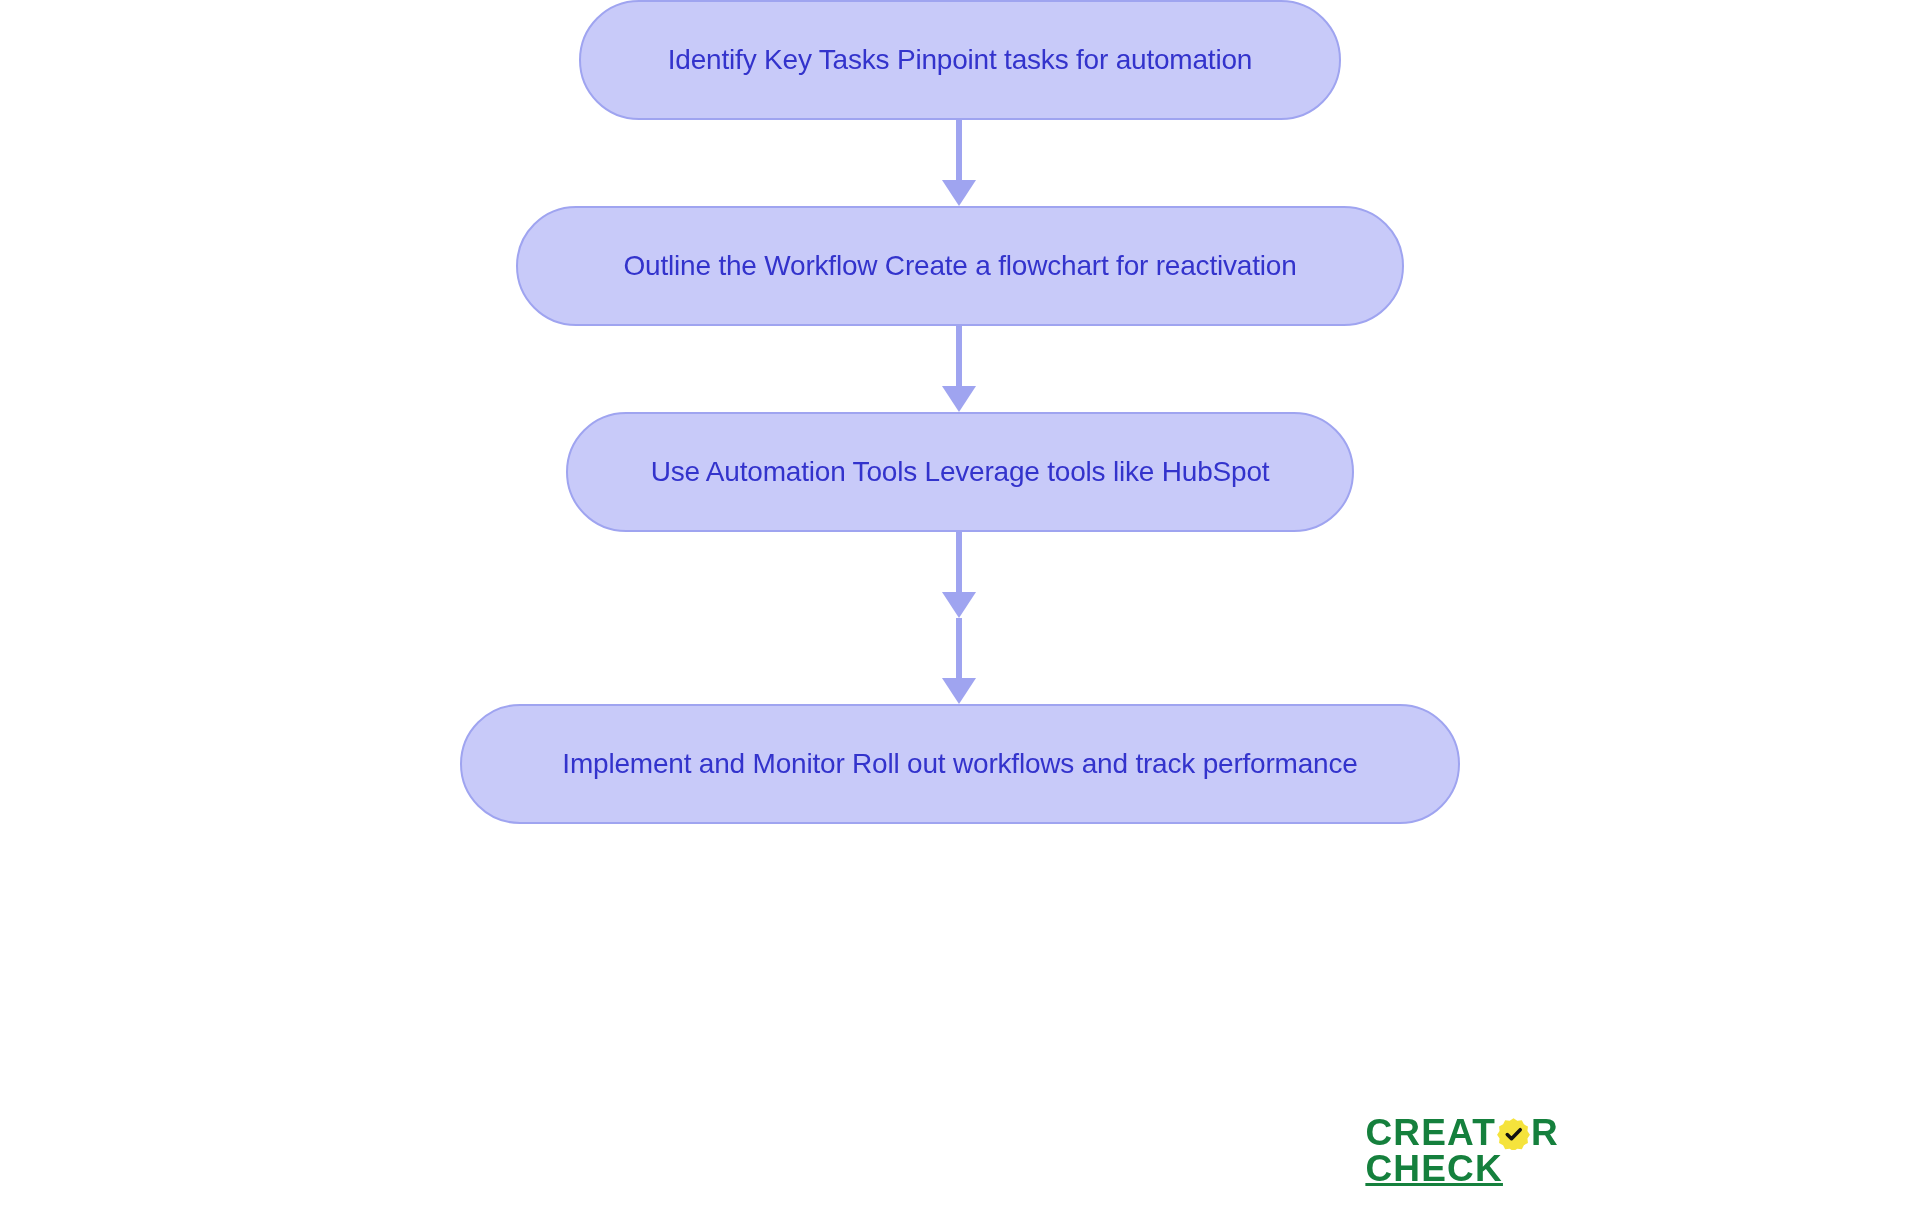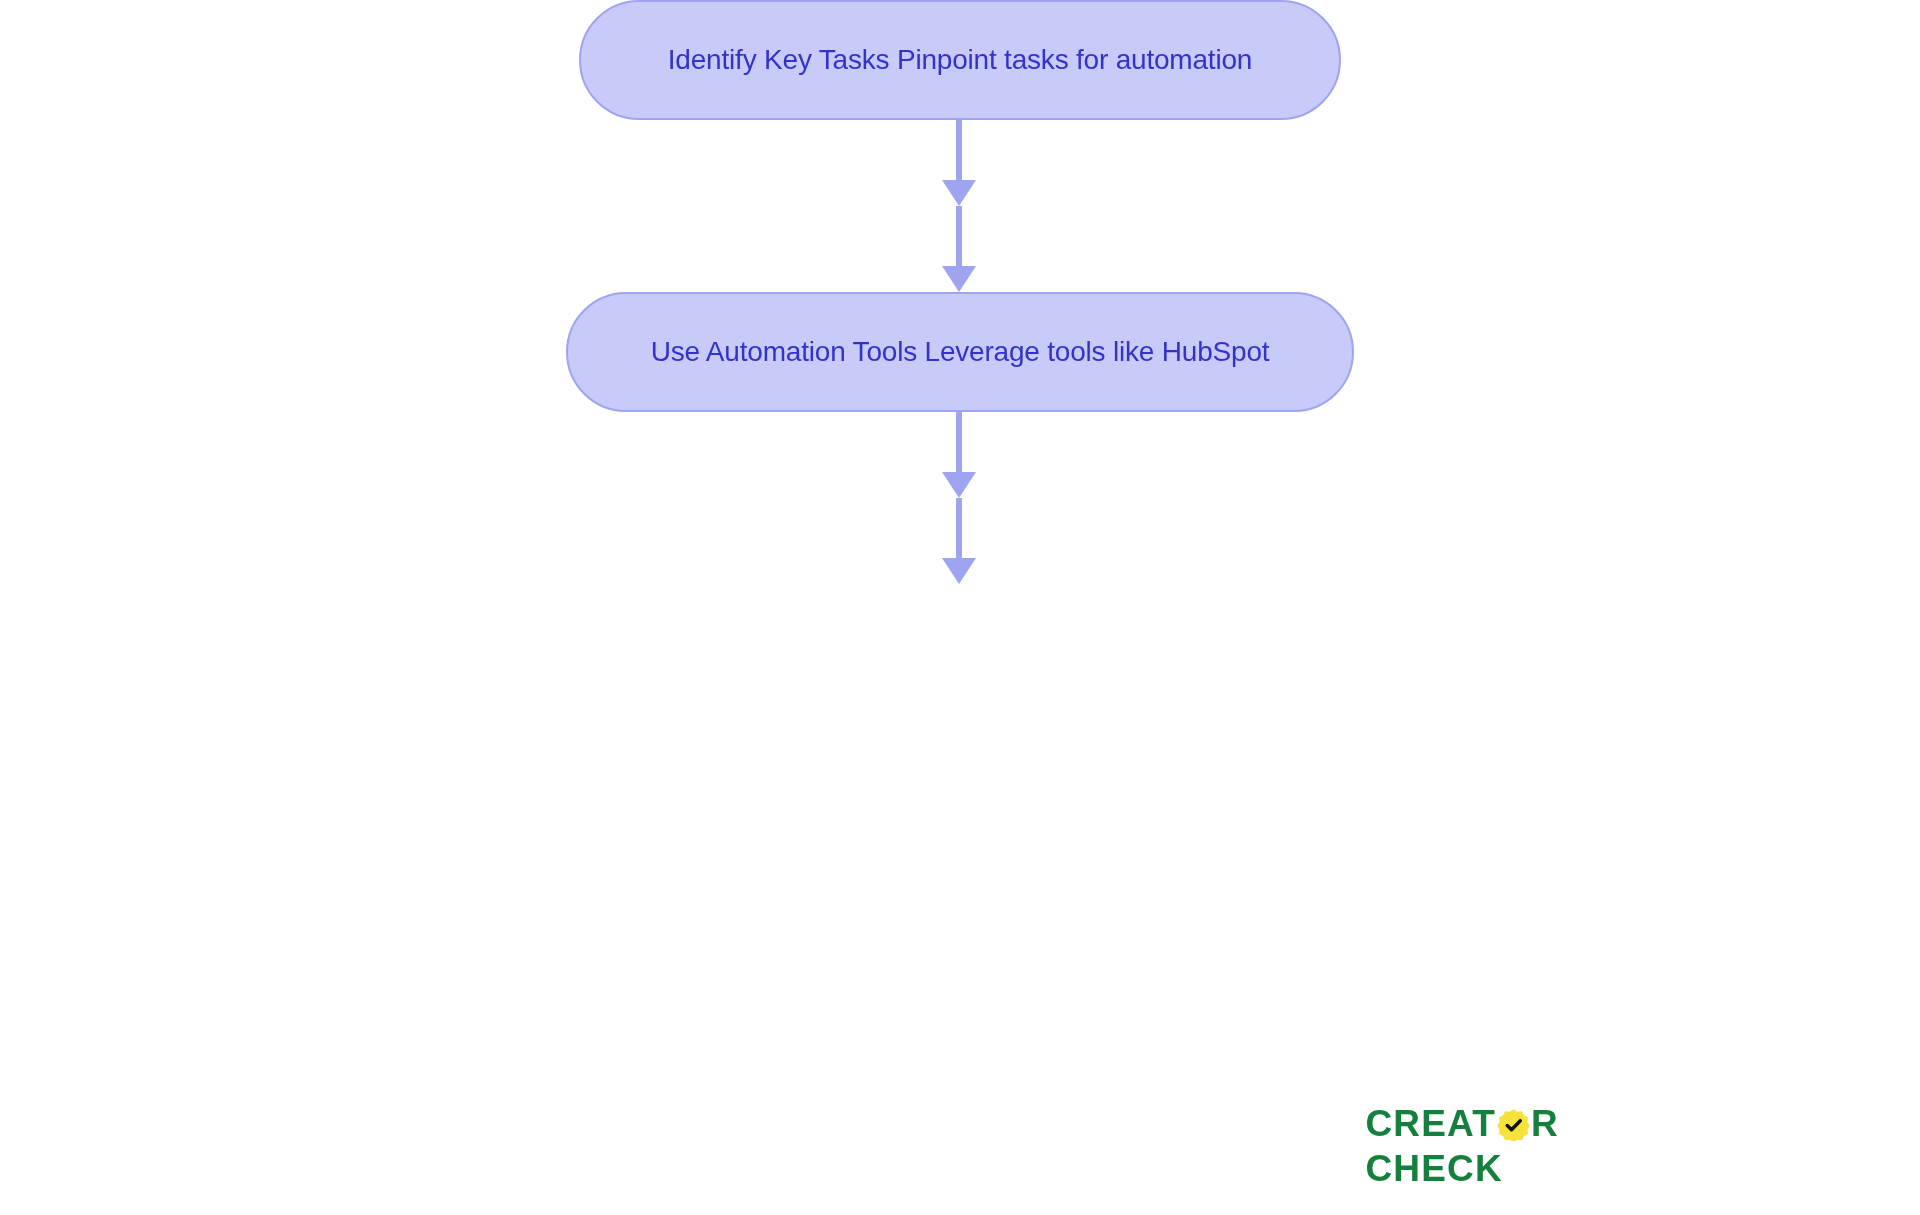--- a/index.html
+++ b/index.html
@@ -120,21 +120,22 @@
   .logo-line {
     display: flex;
     align-items: center;
     font-family: "Liberation Sans", sans-serif;
     font-weight: bold;
     font-size: 37px;
     letter-spacing: 1.2px;
     color: #15803d;
   }
   .logo-line.second {
-    margin-top: 9px;
+    margin-top: 0;
+    text-decoration: underline;
   }
   .badge-o {
     display: inline-flex;
     align-items: center;
     justify-content: center;
     width: 33px;
     height: 33px;
     margin: 0 1px;
     position: relative;
     top: 1px;
@@ -154,20 +155,25 @@
       </div>
     </div>
 
     <div class="connector">
       <div class="connector-inner">
         <div class="shaft"></div>
         <div class="head"></div>
       </div>
     </div>
 
+    <div class="node-row">
+      <div class="node n1">
+        <span class="node-label">Outline the Workflow Create a flowchart for reactivation</span>
+      </div>
+    </div>
 
     <div class="connector">
       <div class="connector-inner">
         <div class="shaft"></div>
         <div class="head"></div>
       </div>
     </div>
 
     <div class="node-row">
       <div class="node n2">
@@ -183,20 +189,25 @@
     </div>
 
 
     <div class="connector">
       <div class="connector-inner">
         <div class="shaft"></div>
         <div class="head"></div>
       </div>
     </div>
 
+    <div class="node-row">
+      <div class="node n4">
+        <span class="node-label">Implement and Monitor Roll out workflows and track performance</span>
+      </div>
+    </div>
 
   </div>
 
   <div id="watermark">
     <div class="logo-line">
       <span>CREAT</span>
       <span class="badge-o">
         <svg width="33" height="33" viewBox="0 0 40 40" aria-hidden="true">
           <path d="M20 1.6 L24.6 4.6 L30.1 4.0 L32.6 8.9 L37.5 11.4 L36.9 16.9 L39.9 21.5
                    L36.9 26.1 L37.5 31.6 L32.6 34.1 L30.1 39.0 L24.6 38.4 L20 41.4

